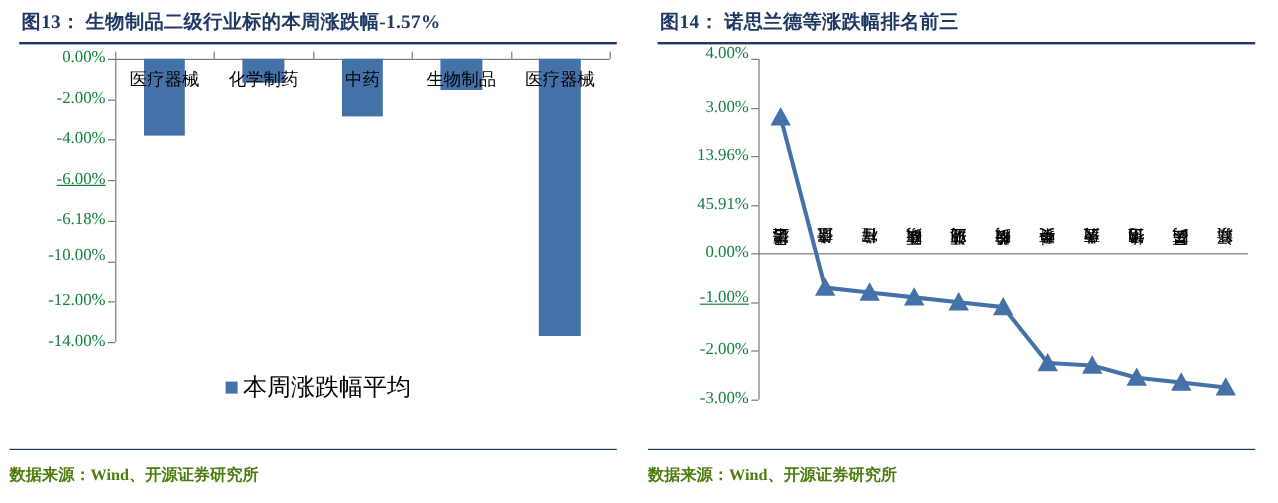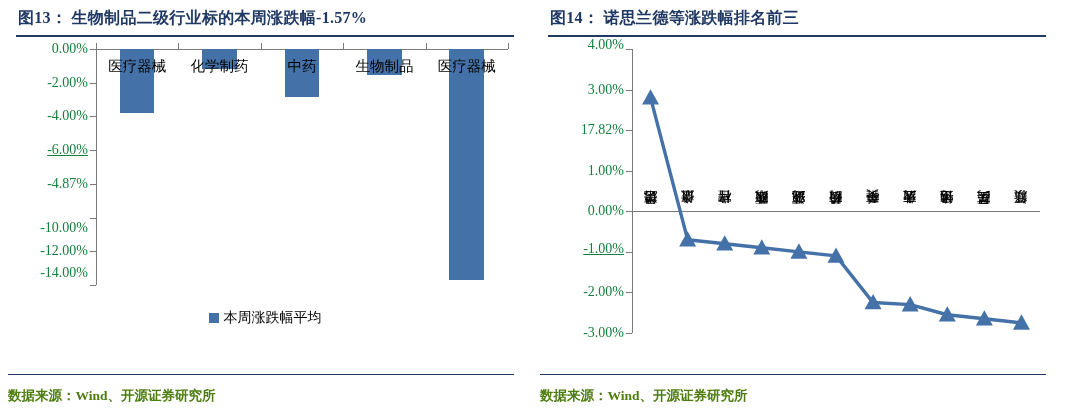--- a/index.html
+++ b/index.html
@@ -33,21 +33,21 @@
   
   .bar{position:absolute;background:#4472a8;}
   .cat-label{
     position:absolute;font-size:14.5px;white-space:nowrap;
     font-family:Liberation Mono, monospace;color:#000;
     transform:translateX(-50%);
   }
   .legend{
     position:absolute;left:0;right:0;top:268px;
     display:flex;align-items:center;justify-content:center;gap:5px;
-    font-size:14px;
+    font-size:20px;
   }
   .legend-swatch{width:10px;height:10px;background:#4472a8;display:inline-block;}
 
   
   .pt-label{
     position:absolute;font-size:13.5px;white-space:nowrap;
     font-family:"Liberation Serif",serif;color:#000;
     writing-mode:vertical-rl;
     transform:translateX(-50%) rotate(180deg);
     transform-origin:center;
@@ -71,24 +71,24 @@
   <div class="panel left">
     <div class="fig-title">图13： 生物制品二级行业标的本周涨跌幅-1.57%</div>
     <div class="title-rule"></div>
 
     <div class="chart-area" id="left-chart">
       <div id="left-ylabels">
           <div class="ylab" style="top: 8px; width: 80px; left: 0px;">0.00%</div>
           <div class="ylab" style="top: 41.7143px; width: 80px; left: 0px;">-2.00%</div>
           <div class="ylab" style="top: 75.4286px; width: 80px; left: 0px;">-4.00%</div>
           <div class="ylab" style="top: 109.143px; width: 80px; left: 0px; text-decoration: underline;">-6.00%</div>
-          <div class="ylab" style="top: 142.857px; width: 80px; left: 0px;">-4.87%</div>
-          <div class="ylab" style="top: 187px; width: 80px; left: 0px;">-10.00%</div>
+          <div class="ylab" style="top: 142.857px; width: 80px; left: 0px;">-6.18%</div>
+          <div class="ylab" style="top: 173px; width: 80px; left: 0px;">-10.00%</div>
           <div class="ylab" style="top: 210.286px; width: 80px; left: 0px;">-12.00%</div>
-          <div class="ylab" style="top: 232px; width: 80px; left: 0px;">-14.00%</div>
+          <div class="ylab" style="top: 244px; width: 80px; left: 0px;">-14.00%</div>
         </div>
       <div id="left-axes">
           <div class="axis-v" style="left: 88px; top: 8px; height: 236px;"></div>
           <div class="axis-h" style="left: 88px; top: 8px; width: 412px;"></div>
           <div class="tick" style="left: 82px; top: 8px;"></div>
           <div class="tick" style="left: 82px; top: 41.7143px;"></div>
           <div class="tick" style="left: 82px; top: 75.4286px;"></div>
           <div class="tick" style="left: 82px; top: 109.143px;"></div>
           <div class="tick" style="left: 82px; top: 142.857px;"></div>
           <div class="tick" style="left: 82px; top: 176.571px;"></div>
@@ -126,22 +126,22 @@
   </div>
 
   <div class="panel right">
     <div class="fig-title">图14： 诺思兰德等涨跌幅排名前三</div>
     <div class="title-rule"></div>
 
     <div class="chart-area" id="right-chart">
       <div id="right-ylabels">
           <div class="ylab" style="top: 4px; left: 0px; width: 84px;">4.00%</div>
           <div class="ylab" style="top: 48.5714px; left: 0px; width: 84px;">3.00%</div>
-          <div class="ylab" style="top: 89.1429px; left: 0px; width: 84px;">17.82%</div>
-          <div class="ylab" style="top: 129.714px; left: 0px; width: 84px;">1.00%</div>
+          <div class="ylab" style="top: 89.1429px; left: 0px; width: 84px;">13.96%</div>
+          <div class="ylab" style="top: 129.714px; left: 0px; width: 84px;">45.91%</div>
           <div class="ylab" style="top: 170.286px; left: 0px; width: 84px;">0.00%</div>
           <div class="ylab" style="top: 208px; left: 0px; width: 84px; text-decoration: underline;">-1.00%</div>
           <div class="ylab" style="top: 251.429px; left: 0px; width: 84px;">-2.00%</div>
           <div class="ylab" style="top: 292px; left: 0px; width: 84px;">-3.00%</div>
         </div>
       <div id="right-axes">
           <div class="axis-v" style="left: 92px; top: 8px; height: 284px;"></div>
           <div class="axis-h" style="left: 92px; top: 170.286px; width: 408px;"></div>
           <div class="tick" style="left: 86px; top: 8px;"></div>
           <div class="tick" style="left: 86px; top: 48.5714px;"></div>

